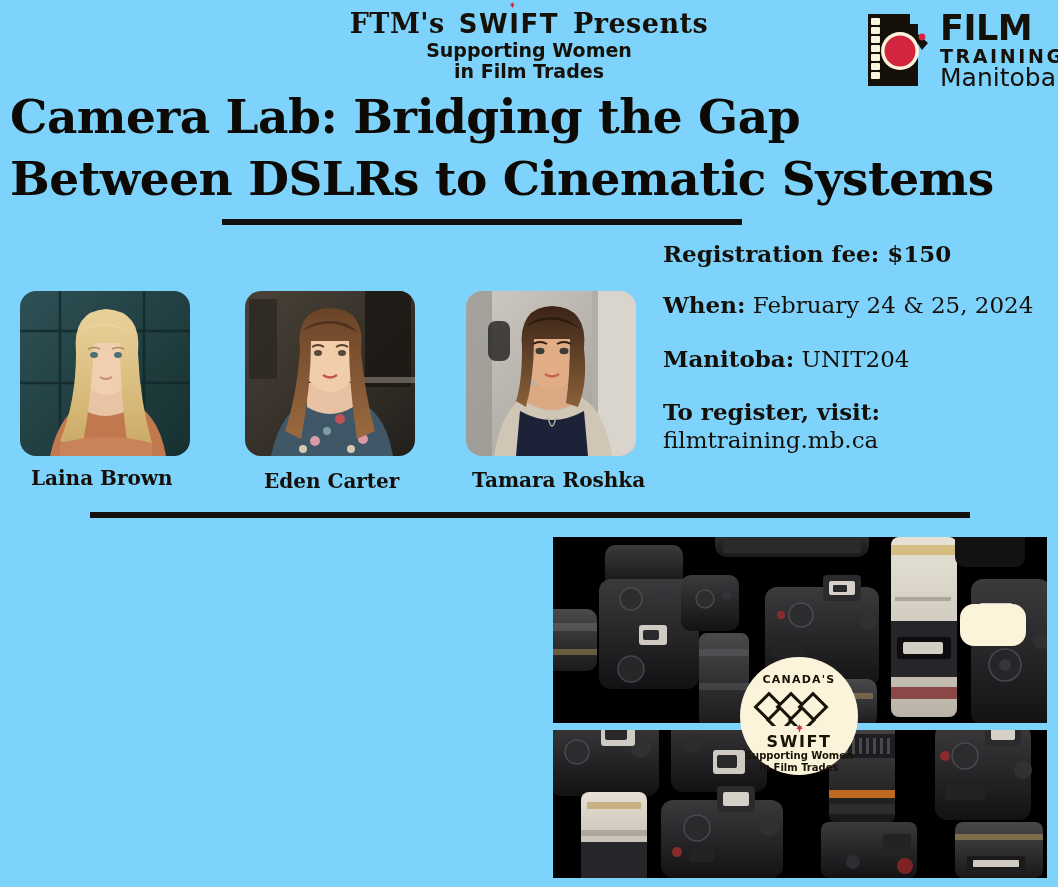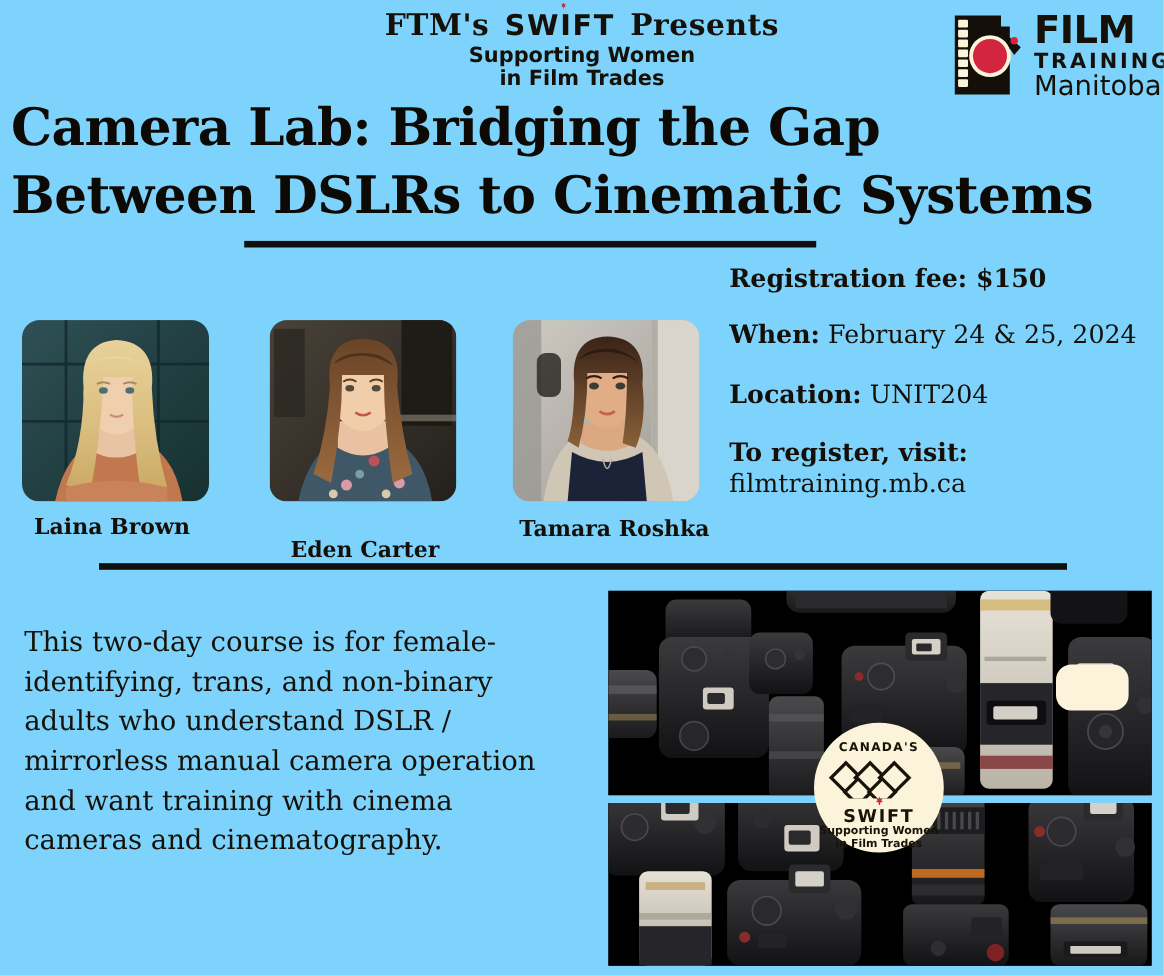--- a/index.html
+++ b/index.html
@@ -170,21 +170,21 @@
 
   .pname {
     position: absolute;
     font-family: "DejaVu Serif", serif;
     font-weight: bold;
     font-size: 20px;
     color: #141009;
     white-space: nowrap;
   }
   .n1 { left: 31px;  top: 466px; }
-  .n2 { left: 264px; top: 469px; margin-top: 18px; }
+  .n2 { left: 264px; top: 469px; }
   .n3 { left: 472px; top: 468px; }
 
   
   .details {
     position: absolute;
     left: 663px;
     top: 240px;
     width: 390px;
   }
   .det-block { margin-bottom: 22px; }
@@ -468,33 +468,32 @@
       <div class="det-fee">Registration fee: $150</div>
     </div>
     <div class="det-block">
       <div class="det-row">
         <b>When:</b>
         <span>February 24 &amp; 25, 2024</span>
       </div>
     </div>
     <div class="det-block">
       <div class="det-row">
-        <b>Location:</b>
+        <b>Manitoba:</b>
         <span>UNIT204</span>
       </div>
     </div>
     <div class="det-block">
       <div class="det-reg-label">To register, visit:</div>
       <div class="det-url">filmtraining.mb.ca</div>
     </div>
   </div>
 
   <div class="rule rule-mid"></div>
 
-  <div class="description">This two-day course is for female-identifying, trans, and non-binary adults who understand DSLR / mirrorless manual camera operation and want training with cinema cameras and cinematography.</div>
 
   <div class="cam-panel cam-top">
     <svg viewBox="0 0 494 186" xmlns="http://www.w3.org/2000/svg">
       <defs>
         <linearGradient id="bodyg" x1="0" y1="0" x2="0" y2="1">
           <stop offset="0%" stop-color="#3b3b3d"></stop>
             <stop offset="100%" stop-color="#121214"></stop>
         </linearGradient>
         <linearGradient id="lensw" x1="0" y1="0" x2="0" y2="1">
           <stop offset="0%" stop-color="#e7e2d6"></stop>

